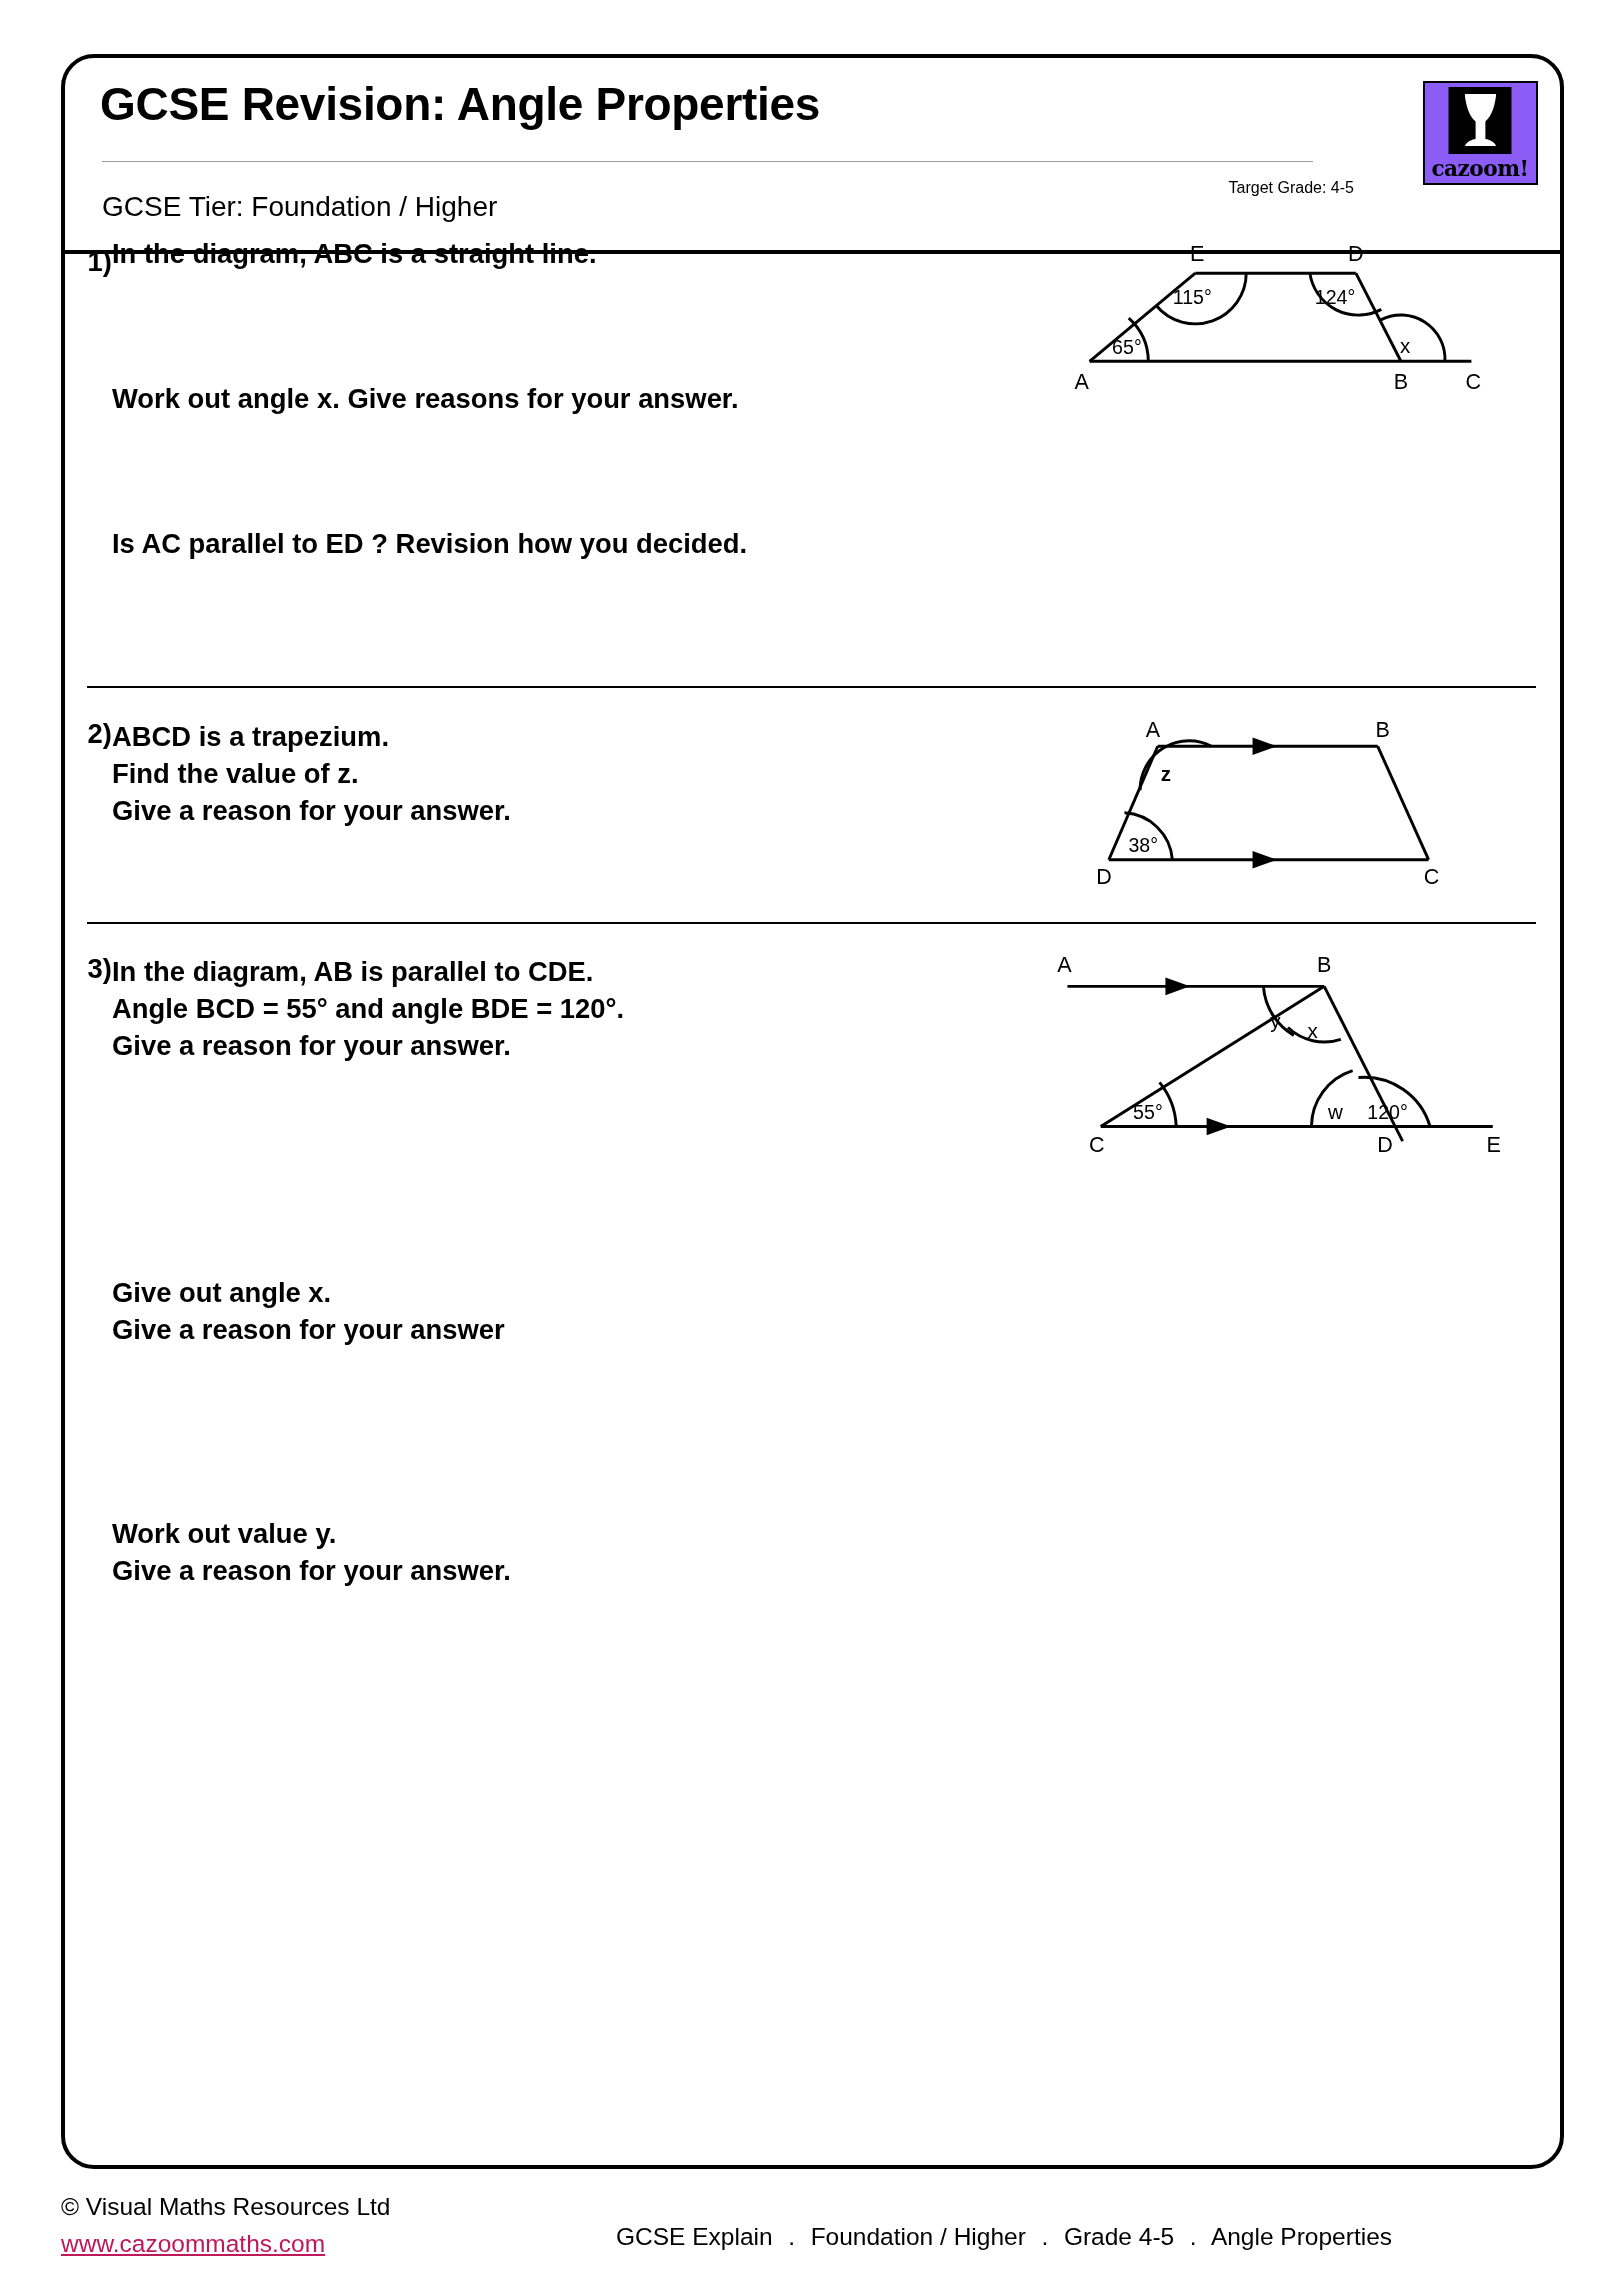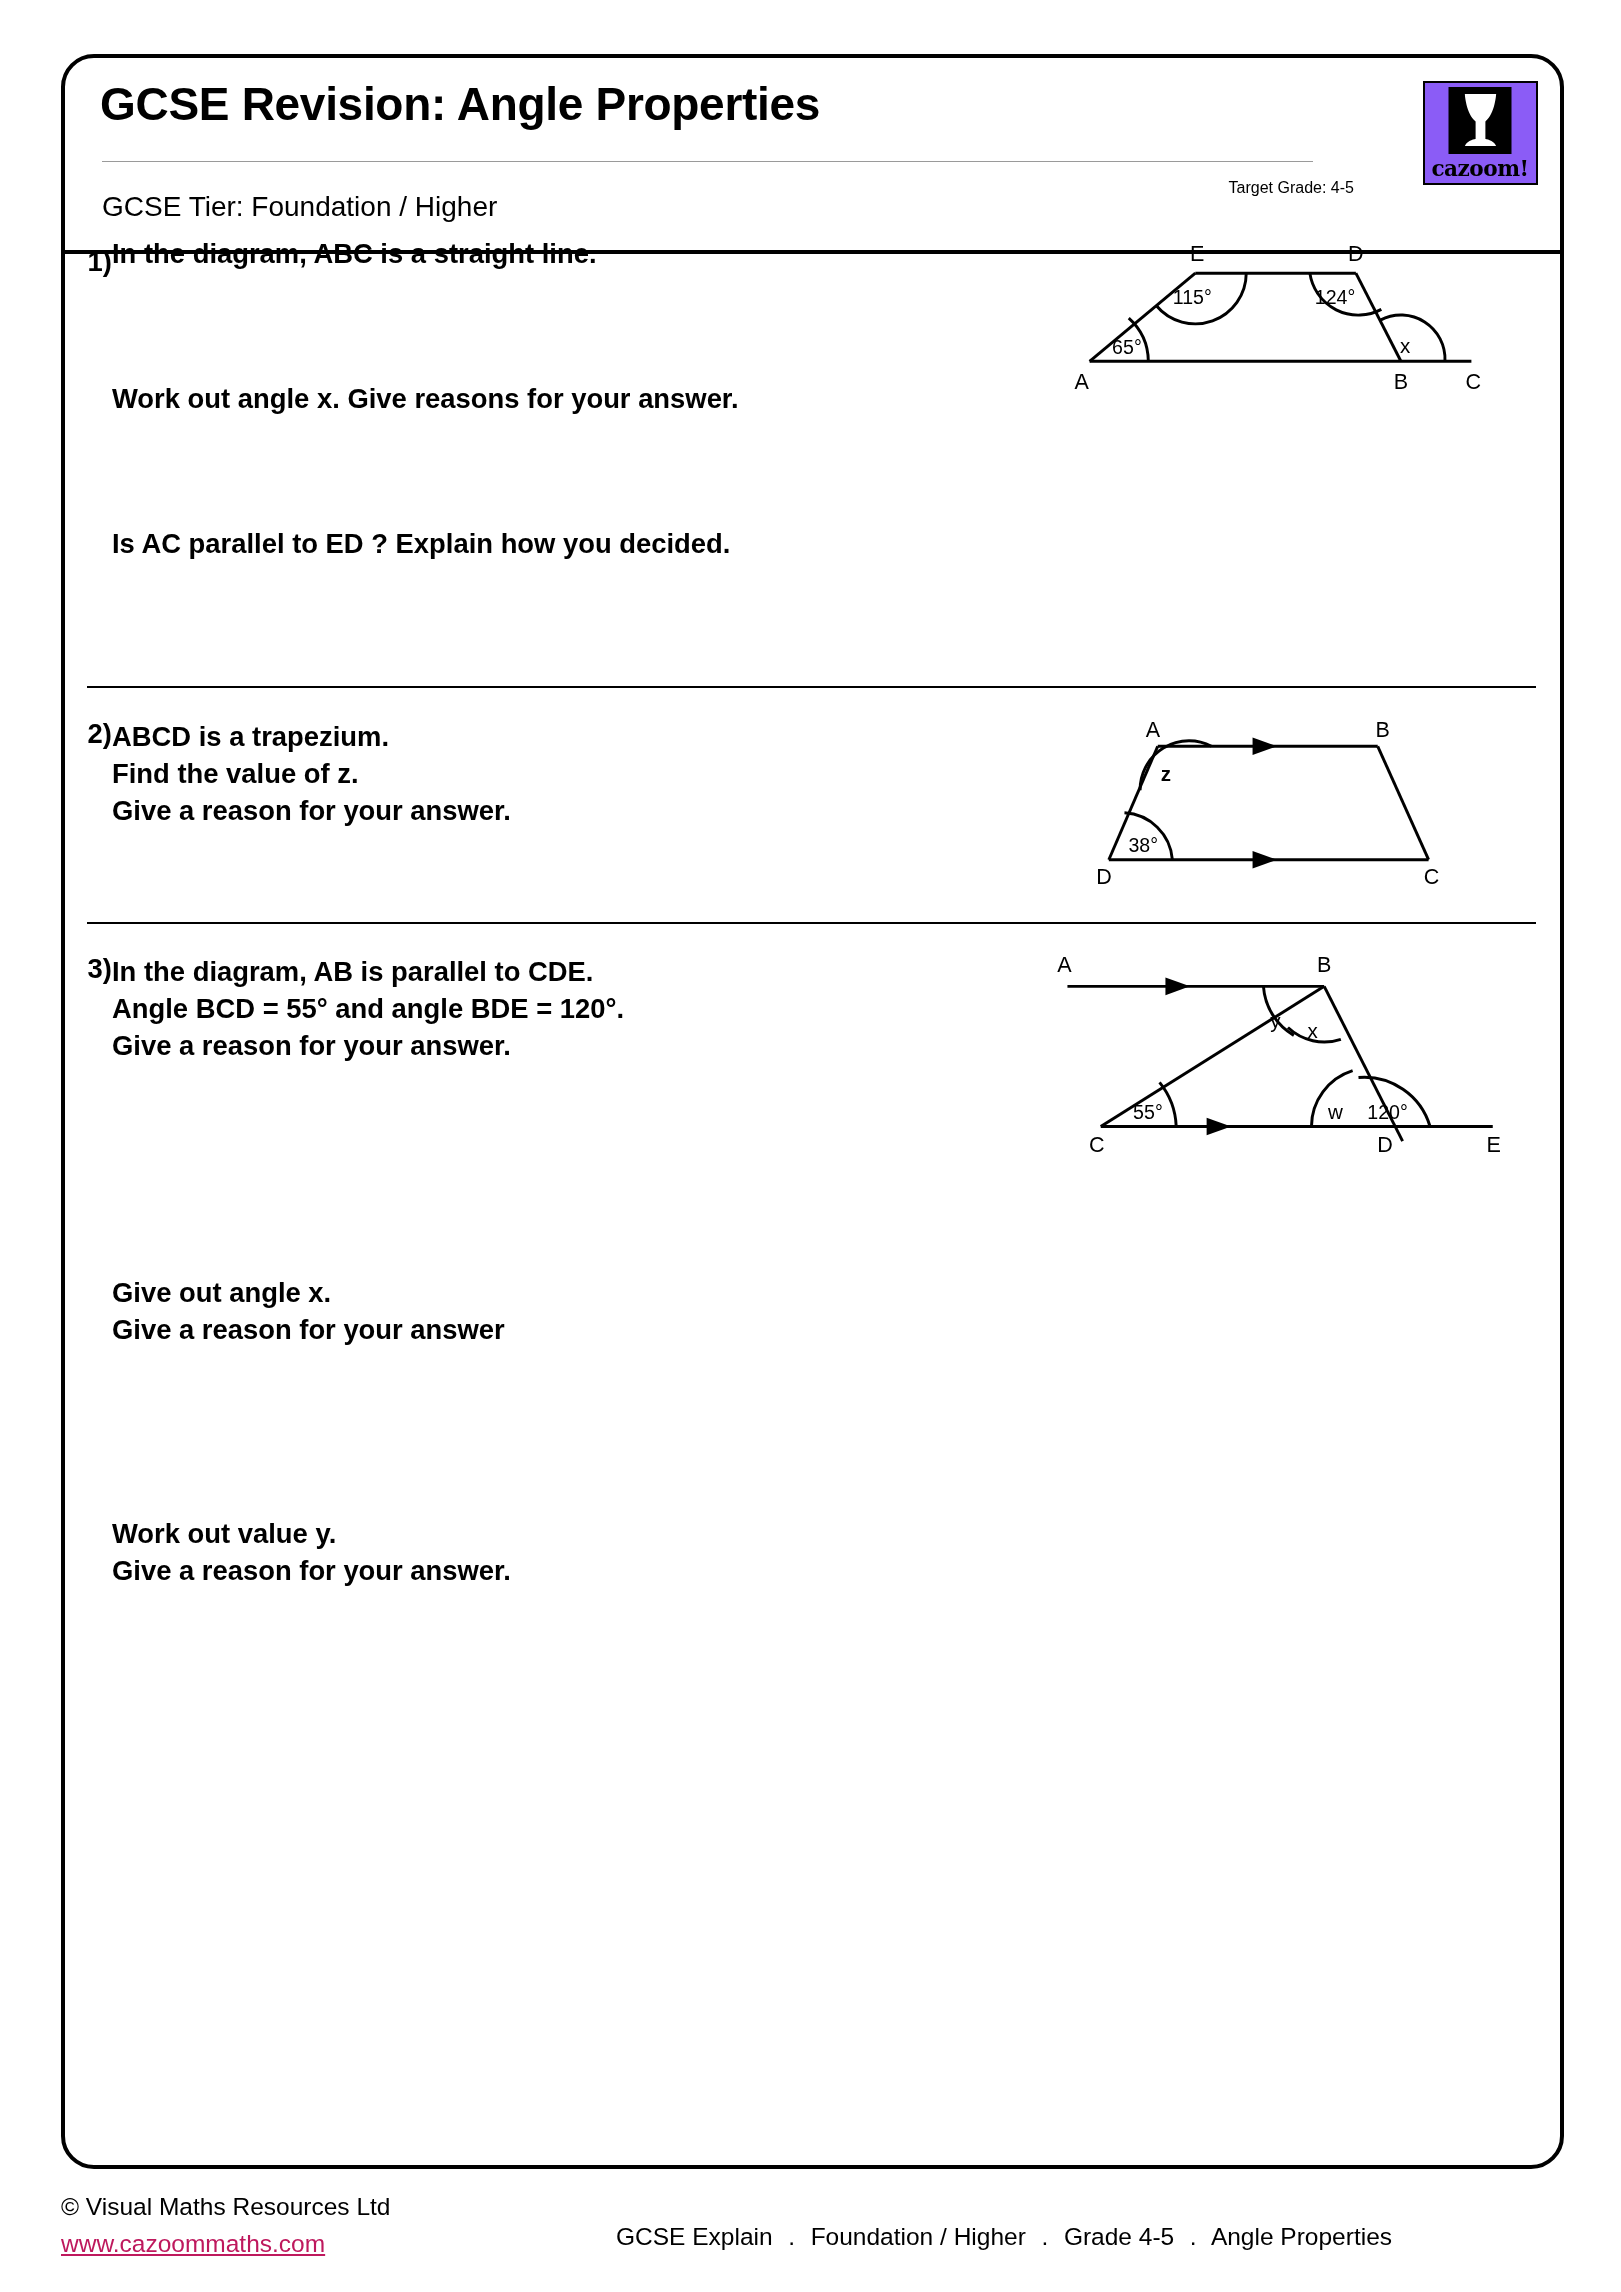--- a/index.html
+++ b/index.html
@@ -185,21 +185,21 @@
         </svg>
       </div>
       <div class="logo-word">cazoom!</div>
     </div>
   </div>
 
   <div class="qnum" style="left:22.5px; top:188px;">1)</div>
   <div class="qtext" style="left:47px; top:180px;">In the diagram, ABC is a straight line.</div>
 
   <div class="qtext" style="left:47px; top:325px;">Work out angle x. Give reasons for your answer.</div>
-  <div class="qtext" style="left:47px; top:470px;">Is AC parallel to ED ? Explain how you decided.</div>
+  <div class="qtext" style="left:47px; top:470px;">Is AC parallel to ED ? Revision how you decided.</div>
 
   <div class="diagram" style="left:985px; top:176px;">
     <svg width="461" height="186" viewBox="0 0 470 190">
 
       <line x1="40" y1="130" x2="430" y2="130" stroke="#000" stroke-width="3"></line>
 
       <line x1="40" y1="130" x2="148" y2="40" stroke="#000" stroke-width="3"></line>
 
       <line x1="148" y1="40" x2="312" y2="40" stroke="#000" stroke-width="3"></line>
 

